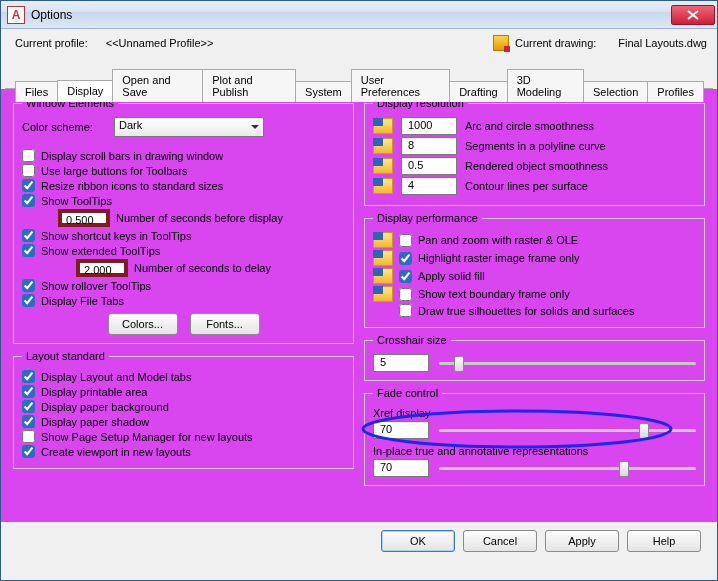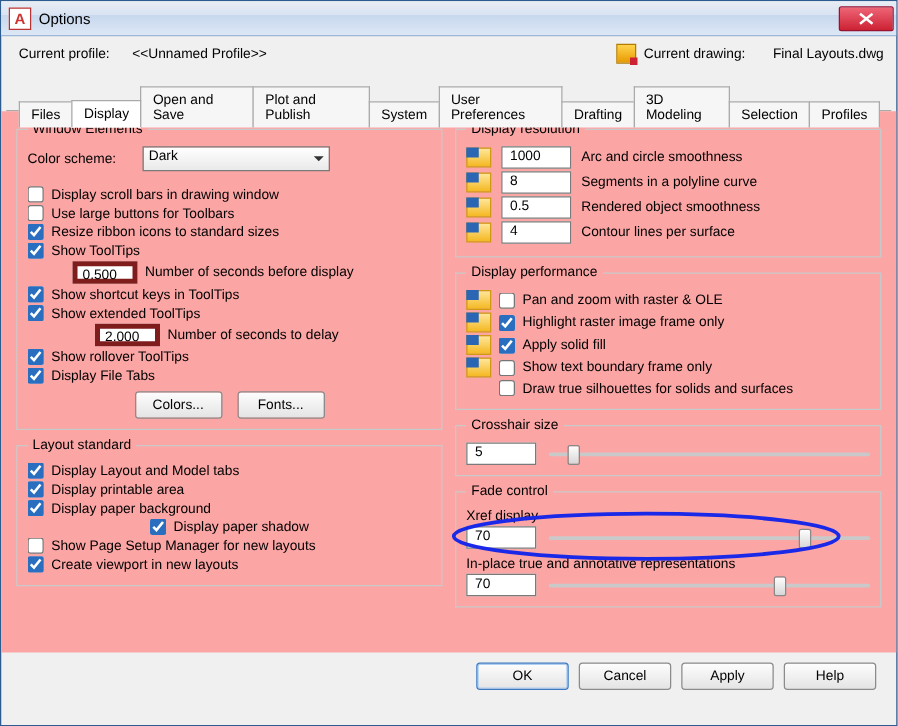--- a/index.html
+++ b/index.html
@@ -12,26 +12,26 @@
   .toprow { display:flex; align-items:center; padding:6px 10px 4px 14px; font-size:11px; }
   .toprow .profile-label{ margin-right:18px;}
   .toprow .profile-val{ flex: 0 0 auto; }
   .toprow .spacer{ flex:1; }
   .toprow .dicon{ width:16px; height:16px; background:linear-gradient(#ffd34d,#e79a00); border:1px solid #b57b00; margin-right:6px; position:relative;}
   .toprow .dicon::after{content:""; position:absolute; right:-2px; bottom:-2px; width:6px; height:6px; background:#c23;}
   .toprow .drawing-lbl{ margin-right:22px;}
   .tabs { display:flex; align-items:flex-end; padding:0 10px; border-bottom:1px solid #aaa; margin:0 4px; }
   .tab { padding:4px 9px; border:1px solid #aaa; border-bottom:none; background:#f6f6f6; position:relative; top:14px; font-size:11px; margin-right:-1px; cursor:default; }
   .tab.active{ background:#fff; border-bottom:1px solid #fff; z-index:2; }
-  .content { flex:1; display:flex; gap:10px; padding:8px 12px 6px 12px; background:#fca5a5;}
+  .content { flex:1; display:flex; gap:10px; padding:8px 12px 6px 12px; background:#d946ef;}
   .col { flex:1; display:flex; flex-direction:column; gap:6px; }
   fieldset.group { border:1px solid #c9c9c9; padding:6px 8px 8px 8px; }
   fieldset.group > legend { padding:0 4px; font-size:11px; }
   .row { display:flex; align-items:center; gap:6px; margin:2px 0; min-height:18px;}
-  .rowi { margin-left:18px;justify-content:center; }
+  .rowi { margin-left:18px; }
   .rowi2 { margin-left:36px; }
   .rowi3 { margin-left:54px; }
   label.cb { display:flex; align-items:center; gap:6px; margin:2px 0; font-size:11px; }
   input[type=checkbox]{ width:13px; height:13px; accent-color:#2a6fbf; }
   .sel { width:150px; height:20px; border:1px solid #7a7a7a; background:linear-gradient(#fff,#e9e9e9); padding:1px 18px 1px 4px; position:relative; font-size:11px;}
   .sel::after{ content:""; position:absolute; right:4px; top:7px; border:4px solid transparent; border-top-color:#333;}
   .num { width:52px; height:18px; border:4px solid #7f1d1d; background:#fff; padding:1px 4px; font-size:11px; }
   .btn { height:22px; padding:0 12px; border:1px solid #8b8b8b; background:linear-gradient(#fdfdfd,#e4e4e4); font-size:11px; border-radius:3px; min-width:70px; }
   .btnrow { display:flex; gap:12px; justify-content:center; margin-top:6px;}
   .resrow{ display:flex; align-items:center; gap:8px; margin:2px 0;}

